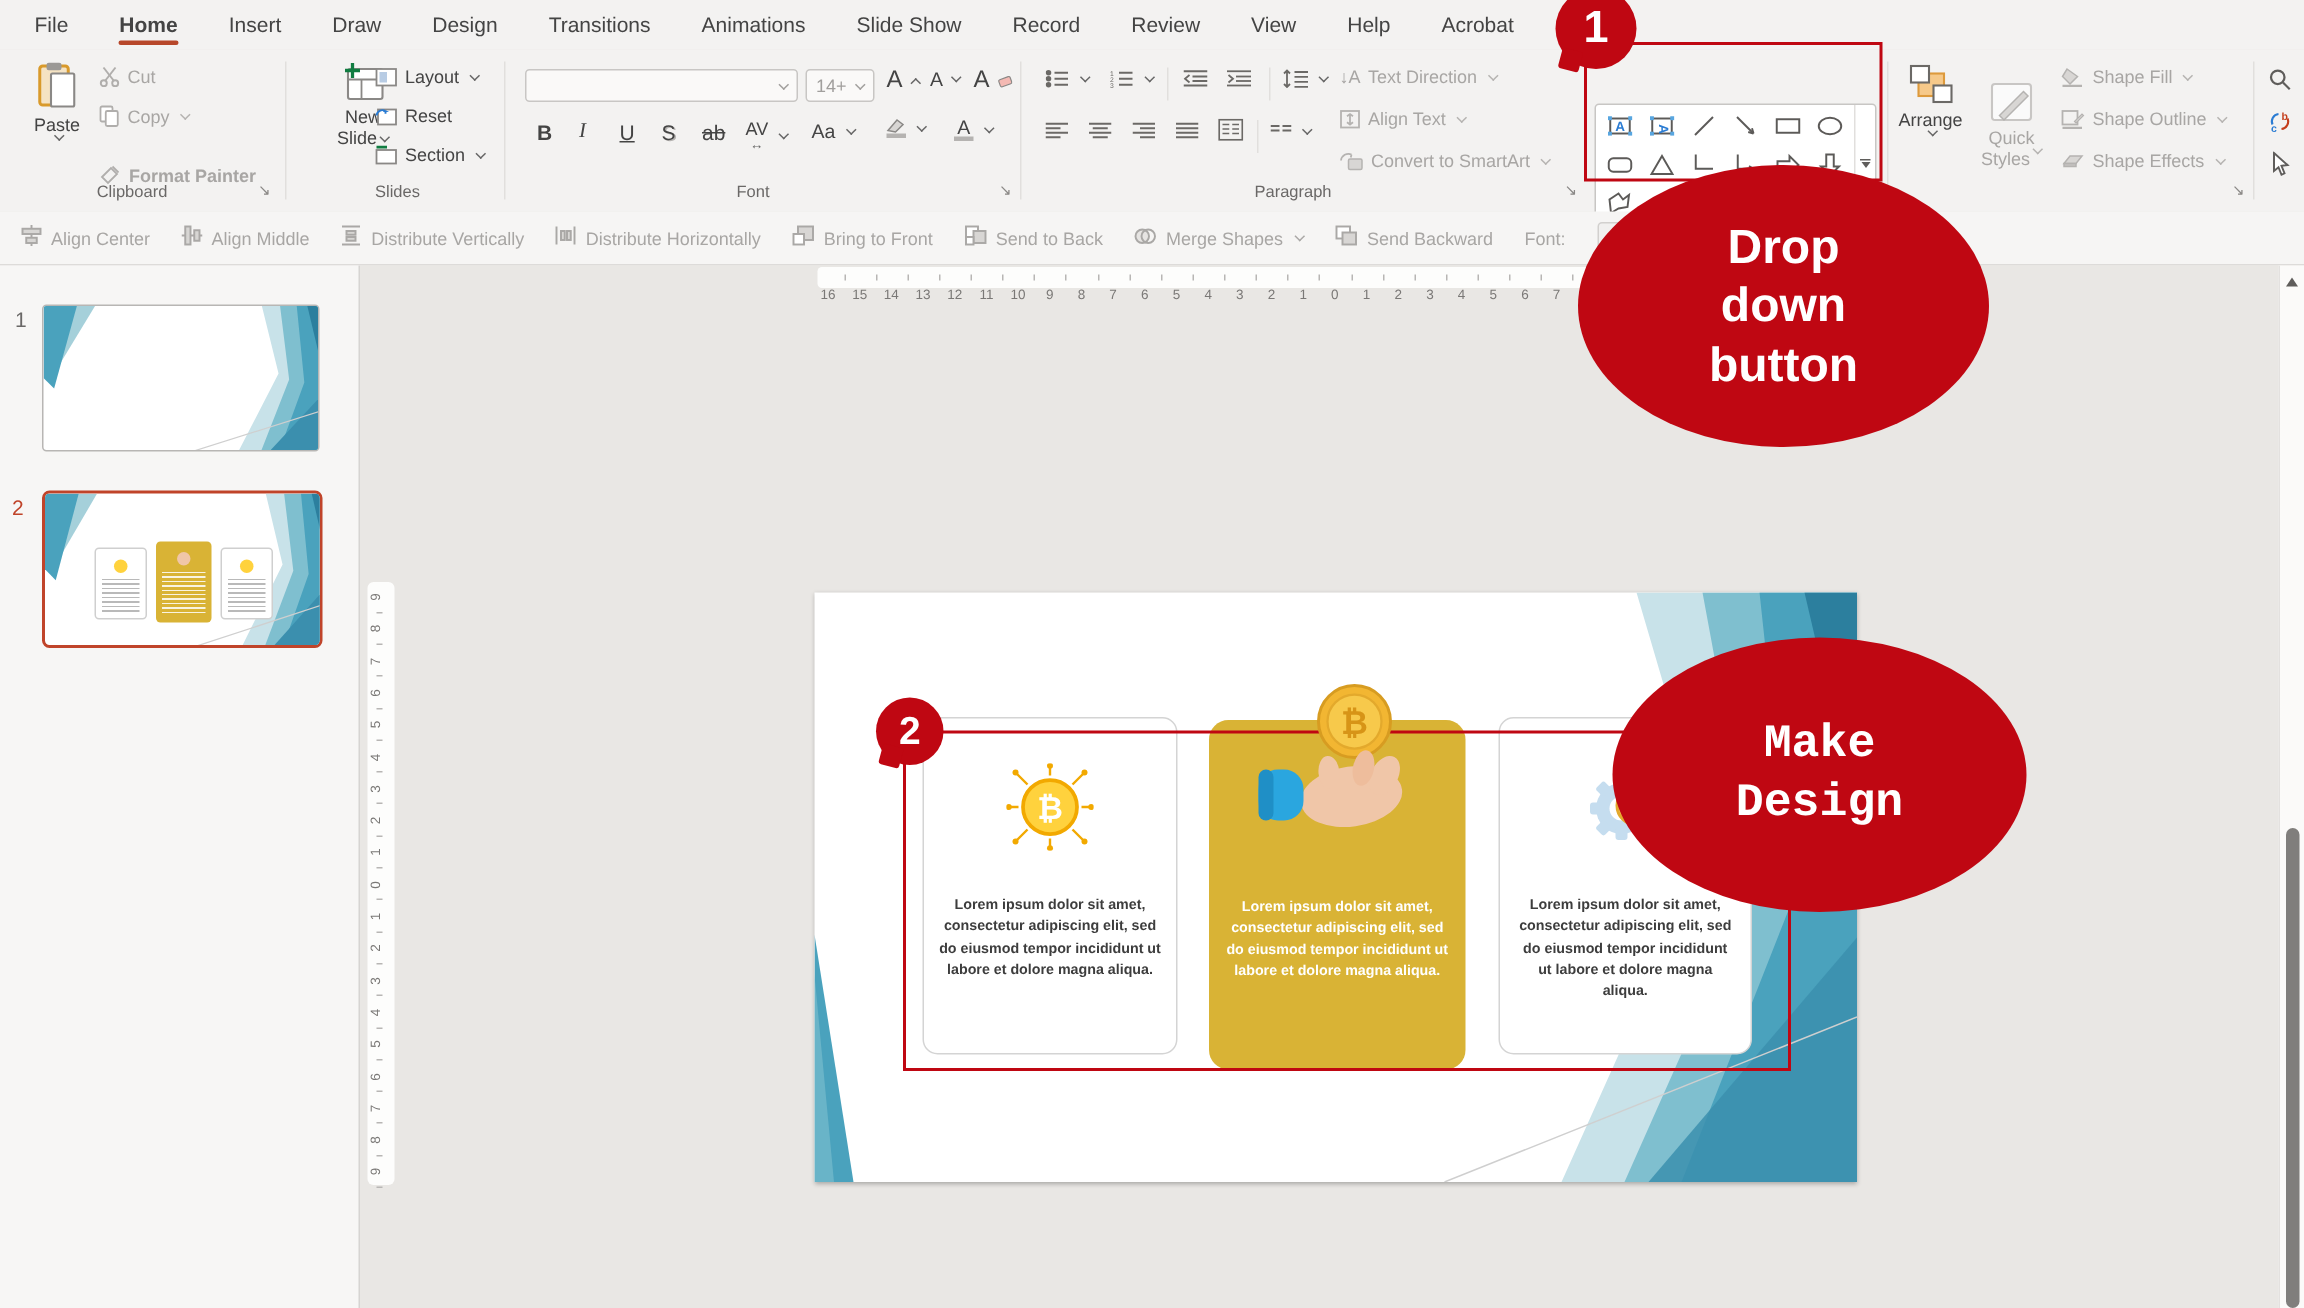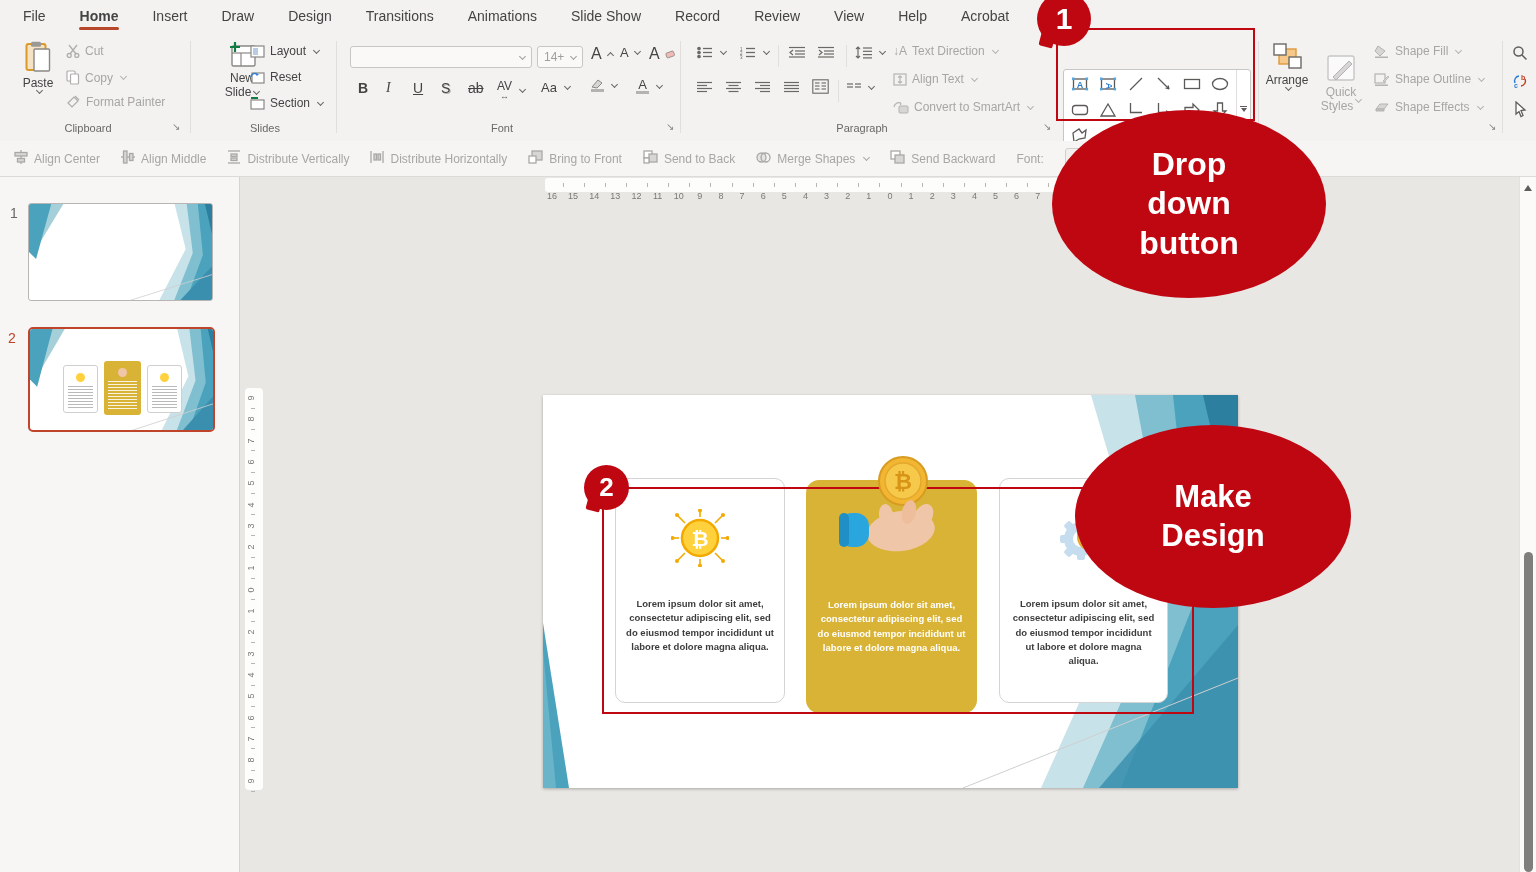--- a/index.html
+++ b/index.html
@@ -91,21 +91,21 @@
            display:flex; align-items:center; justify-content:center; }
   .badge::after { content:""; position:absolute; left:3px; bottom:-1px; width:14px; height:14px; background:#bf0712;
                   transform:rotate(15deg); border-radius:2px; z-index:-1; }
   #badge-1 { left:1037px; top:-8px; width:54px; height:54px; font-size:30px; }
   #badge-2 { left:584px; top:465px; width:45px; height:45px; font-size:26px; }
   .callout { position:absolute; background:#bf0712; border-radius:50%; color:#fff; font-weight:800;
              display:flex; align-items:center; justify-content:center; text-align:center; }
   #callout-1 { left:1052px; top:110px; width:274px; height:188px; font-size:32px; line-height:1.23; }
   #callout-1 .ct { width:150px; }
   #callout-2 { left:1075px; top:425px; width:276px; height:183px; font-size:31px; line-height:1.25; }
-  #callout-2 .ct { width:160px; }
+  #callout-2 .ct { width:160px;font-family:Liberation Mono, monospace; }
 
   
   .bar-under { display:block; width:13px; height:3px; background:#b5b3b1; margin-top:0px; }
 </style>
 </head>
 <body>
 
 <div id="stage">
 
   <div id="menu-bar">
@@ -151,21 +151,21 @@
     <div class="rbtn-small disabled" style="left:66px; top:37px;">
       <span>
         <svg class="ic" width="14" height="15" viewBox="0 0 14 15" stroke="#b0aeac" fill="#fff" stroke-width="1.2">
           <rect x="1" y="1" width="8" height="10" rx="1"></rect>
             <rect x="4.5" y="4" width="8" height="10" rx="1"></rect>
         </svg>
       </span>
       <span>Copy</span>
       <span class="chev"></span>
     </div>
-    <div class="rbtn-small disabled" style="left:66px; top:62px;">
+    <div class="rbtn-small disabled" style="left:66px; top:77px;font-weight:bold;">
       <span>
         <svg class="ic" width="15" height="14" viewBox="0 0 15 14" stroke="#b0aeac" fill="none" stroke-width="1.2">
           <path d="M2,8 L8,2 L12,6 L6,12 Z"></path>
             <path d="M9,1 L13,5"></path>
         </svg>
       </span>
       <span>Format Painter</span>
     </div>
     <div class="group-label" style="left:48px; width:80px;">Clipboard</div>
     <div class="launcher" style="left:172px;">↘</div>

